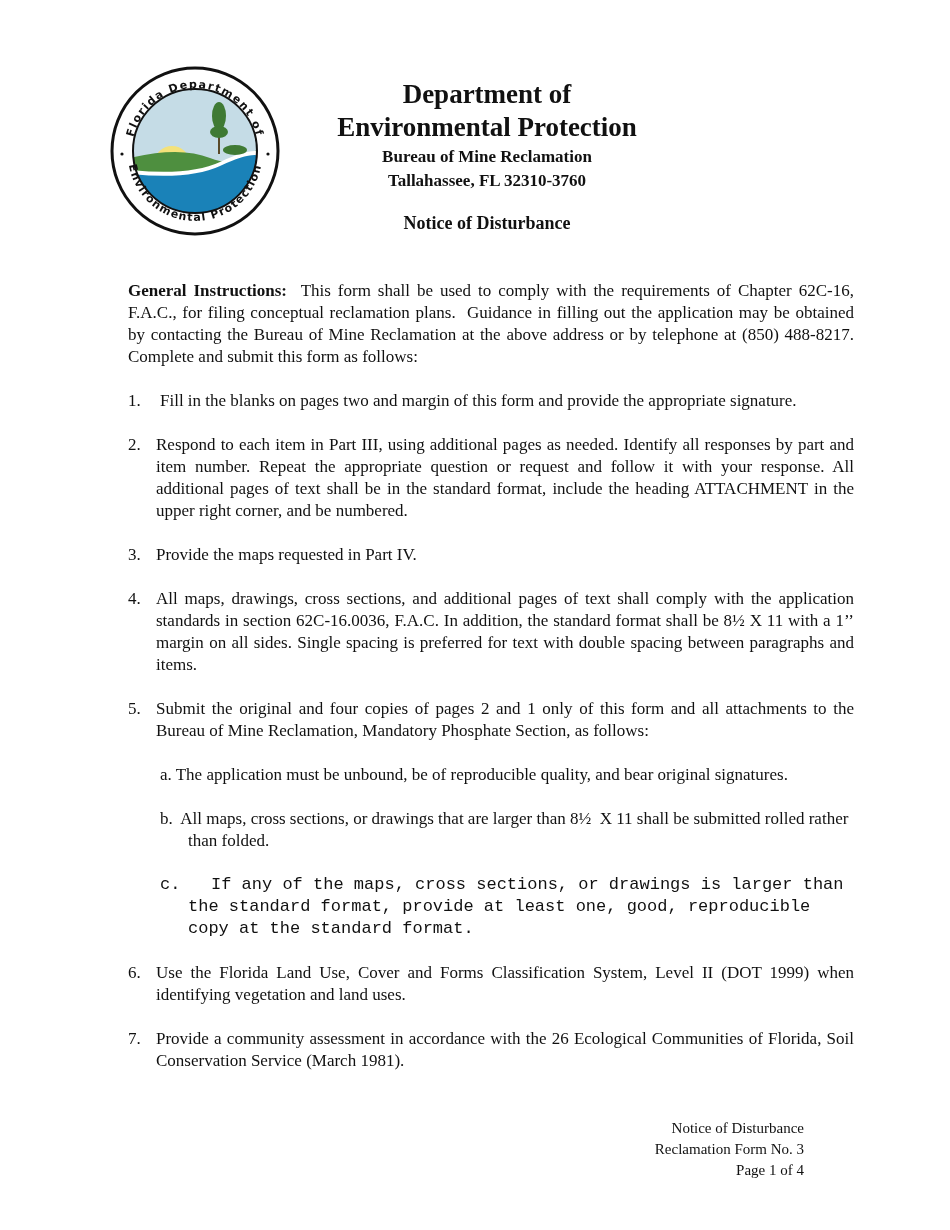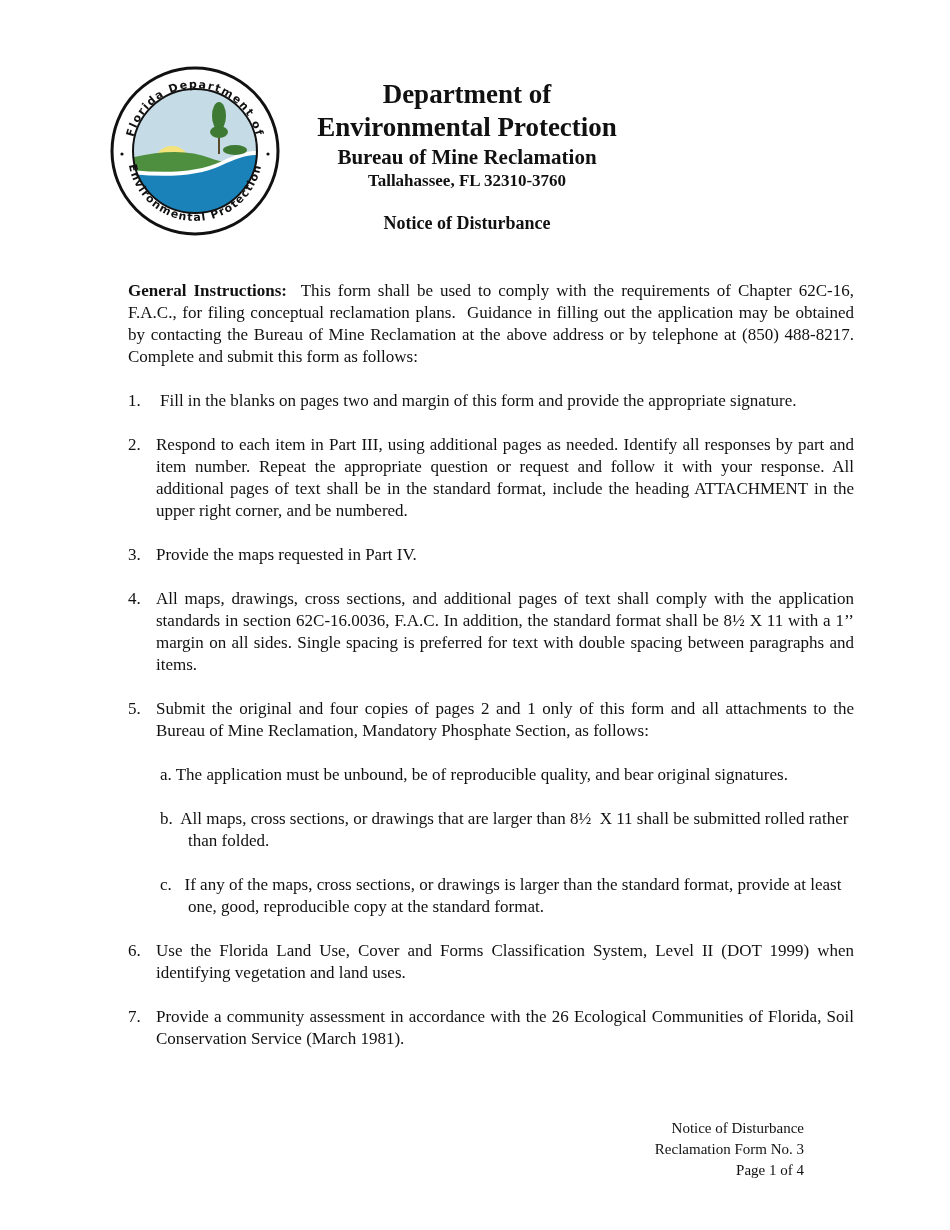--- a/index.html
+++ b/index.html
@@ -1,23 +1,23 @@
 <!DOCTYPE html>
 <html><head>
   <meta charset="utf-8">
   <style>
     html, body { margin: 0; padding: 0; background: #ffffff; }
     body {
       width: 950px; height: 1230px; position: relative; overflow: hidden;
       font-family: "Liberation Serif", "DejaVu Serif", serif; color: #111;
     }
     .logo { position: absolute; left: 110px; top: 66px; width: 170px; height: 170px; }
-    .header { position: absolute; left: 292px; top: 78px; width: 350px; text-align: center; font-weight: bold; }
+    .header { position: absolute; left: 312px; top: 78px; width: 350px; text-align: center; font-weight: bold; }
     .h1 { font-size: 27px; line-height: 33px; }
-    .h2 { font-size: 21px; line-height: 26px; }
+    .h2 { font-size: 17px; line-height: 26px; }
     .h3 { font-size: 17px; line-height: 22px; }
     .title { font-size: 18px; margin-top: 20px; line-height: 22px; }
     .content { position: absolute; left: 128px; top: 280px; width: 726px; font-size: 17px; line-height: 22px; }
     .intro { text-align: justify; margin: 0 0 22px 0; }
     .intro b { font-weight: bold; }
     .item { display: flex; margin-bottom: 22px; text-align: justify; }
     .item .num { width: 28px; flex: 0 0 28px; }
     .item .txt { flex: 1; }
     .item.first .num { width: 32px; flex: 0 0 32px; }
     .sub { margin-left: 32px; margin-bottom: 22px; }
@@ -87,21 +87,21 @@
     <span class="num">4.</span>
     <span class="txt">All maps, drawings, cross sections, and additional pages of text shall comply with the application standards in section 62C-16.0036, F.A.C.  In addition, the standard format shall be 8½ X 11 with a 1’’ margin on all sides.  Single spacing is preferred for text with double spacing between paragraphs and items.</span>
   </div>
   <div class="item">
     <span class="num">5.</span>
     <span class="txt">Submit the original and four copies of pages 2 and 1 only of this form and all attachments to the Bureau of Mine Reclamation, Mandatory Phosphate Section, as follows:</span>
   </div>
 
   <div class="sub">a. The application must be unbound, be of reproducible quality, and bear original signatures.</div>
   <div class="sub hang" style="white-space: pre-wrap;">b.  All maps, cross sections, or drawings that are larger than 8½  X 11 shall be submitted rolled rather than folded.</div>
-  <div class="sub hang" style="white-space: pre-wrap;">c.   If any of the maps, cross sections, or drawings is larger than the standard format, provide at least one, good, reproducible copy at the standard format.</div>
+  <div class="sub hang" style="white-space: pre-wrap; font-family: Liberation Mono, monospace;">c.   If any of the maps, cross sections, or drawings is larger than the standard format, provide at least one, good, reproducible copy at the standard format.</div>
 
   <div class="item">
     <span class="num">6.</span>
     <span class="txt">Use the Florida Land Use, Cover and Forms Classification System, Level II (DOT 1999) when identifying vegetation and land uses.</span>
   </div>
   <div class="item">
     <span class="num">7.</span>
     <span class="txt">Provide a community assessment in accordance with the 26 Ecological Communities of Florida, Soil Conservation Service (March 1981).</span>
   </div>
 </div>

